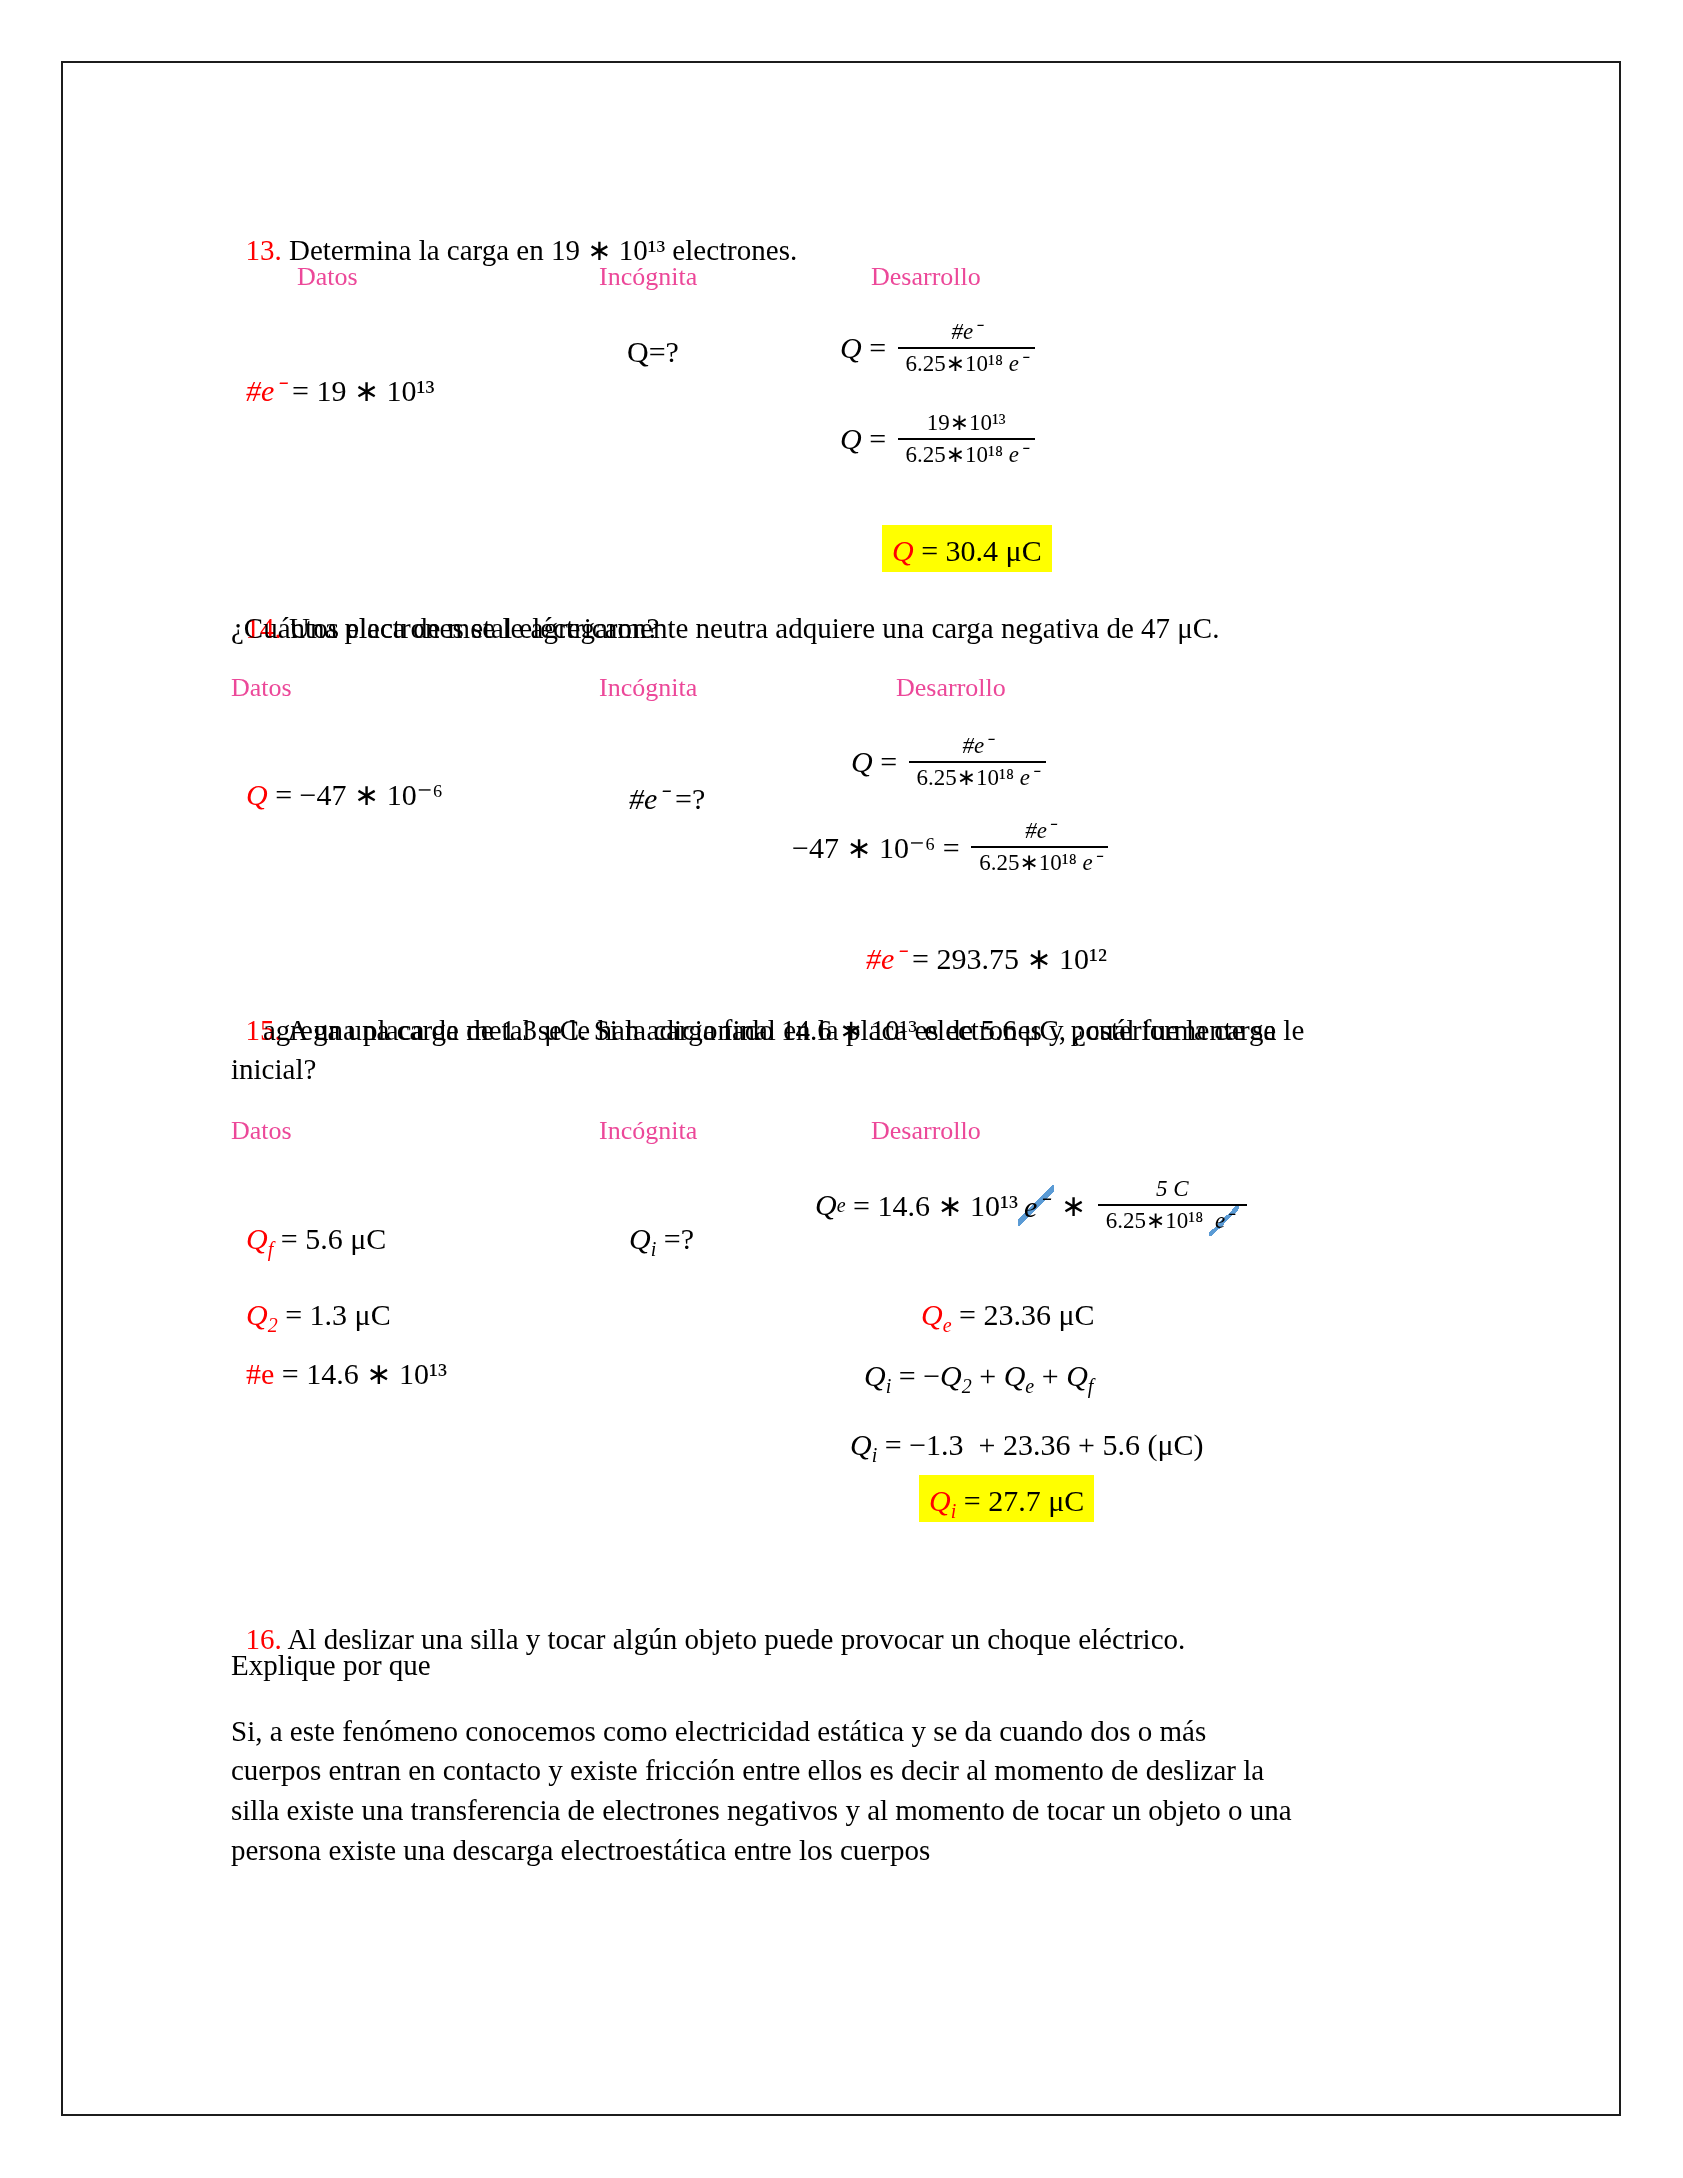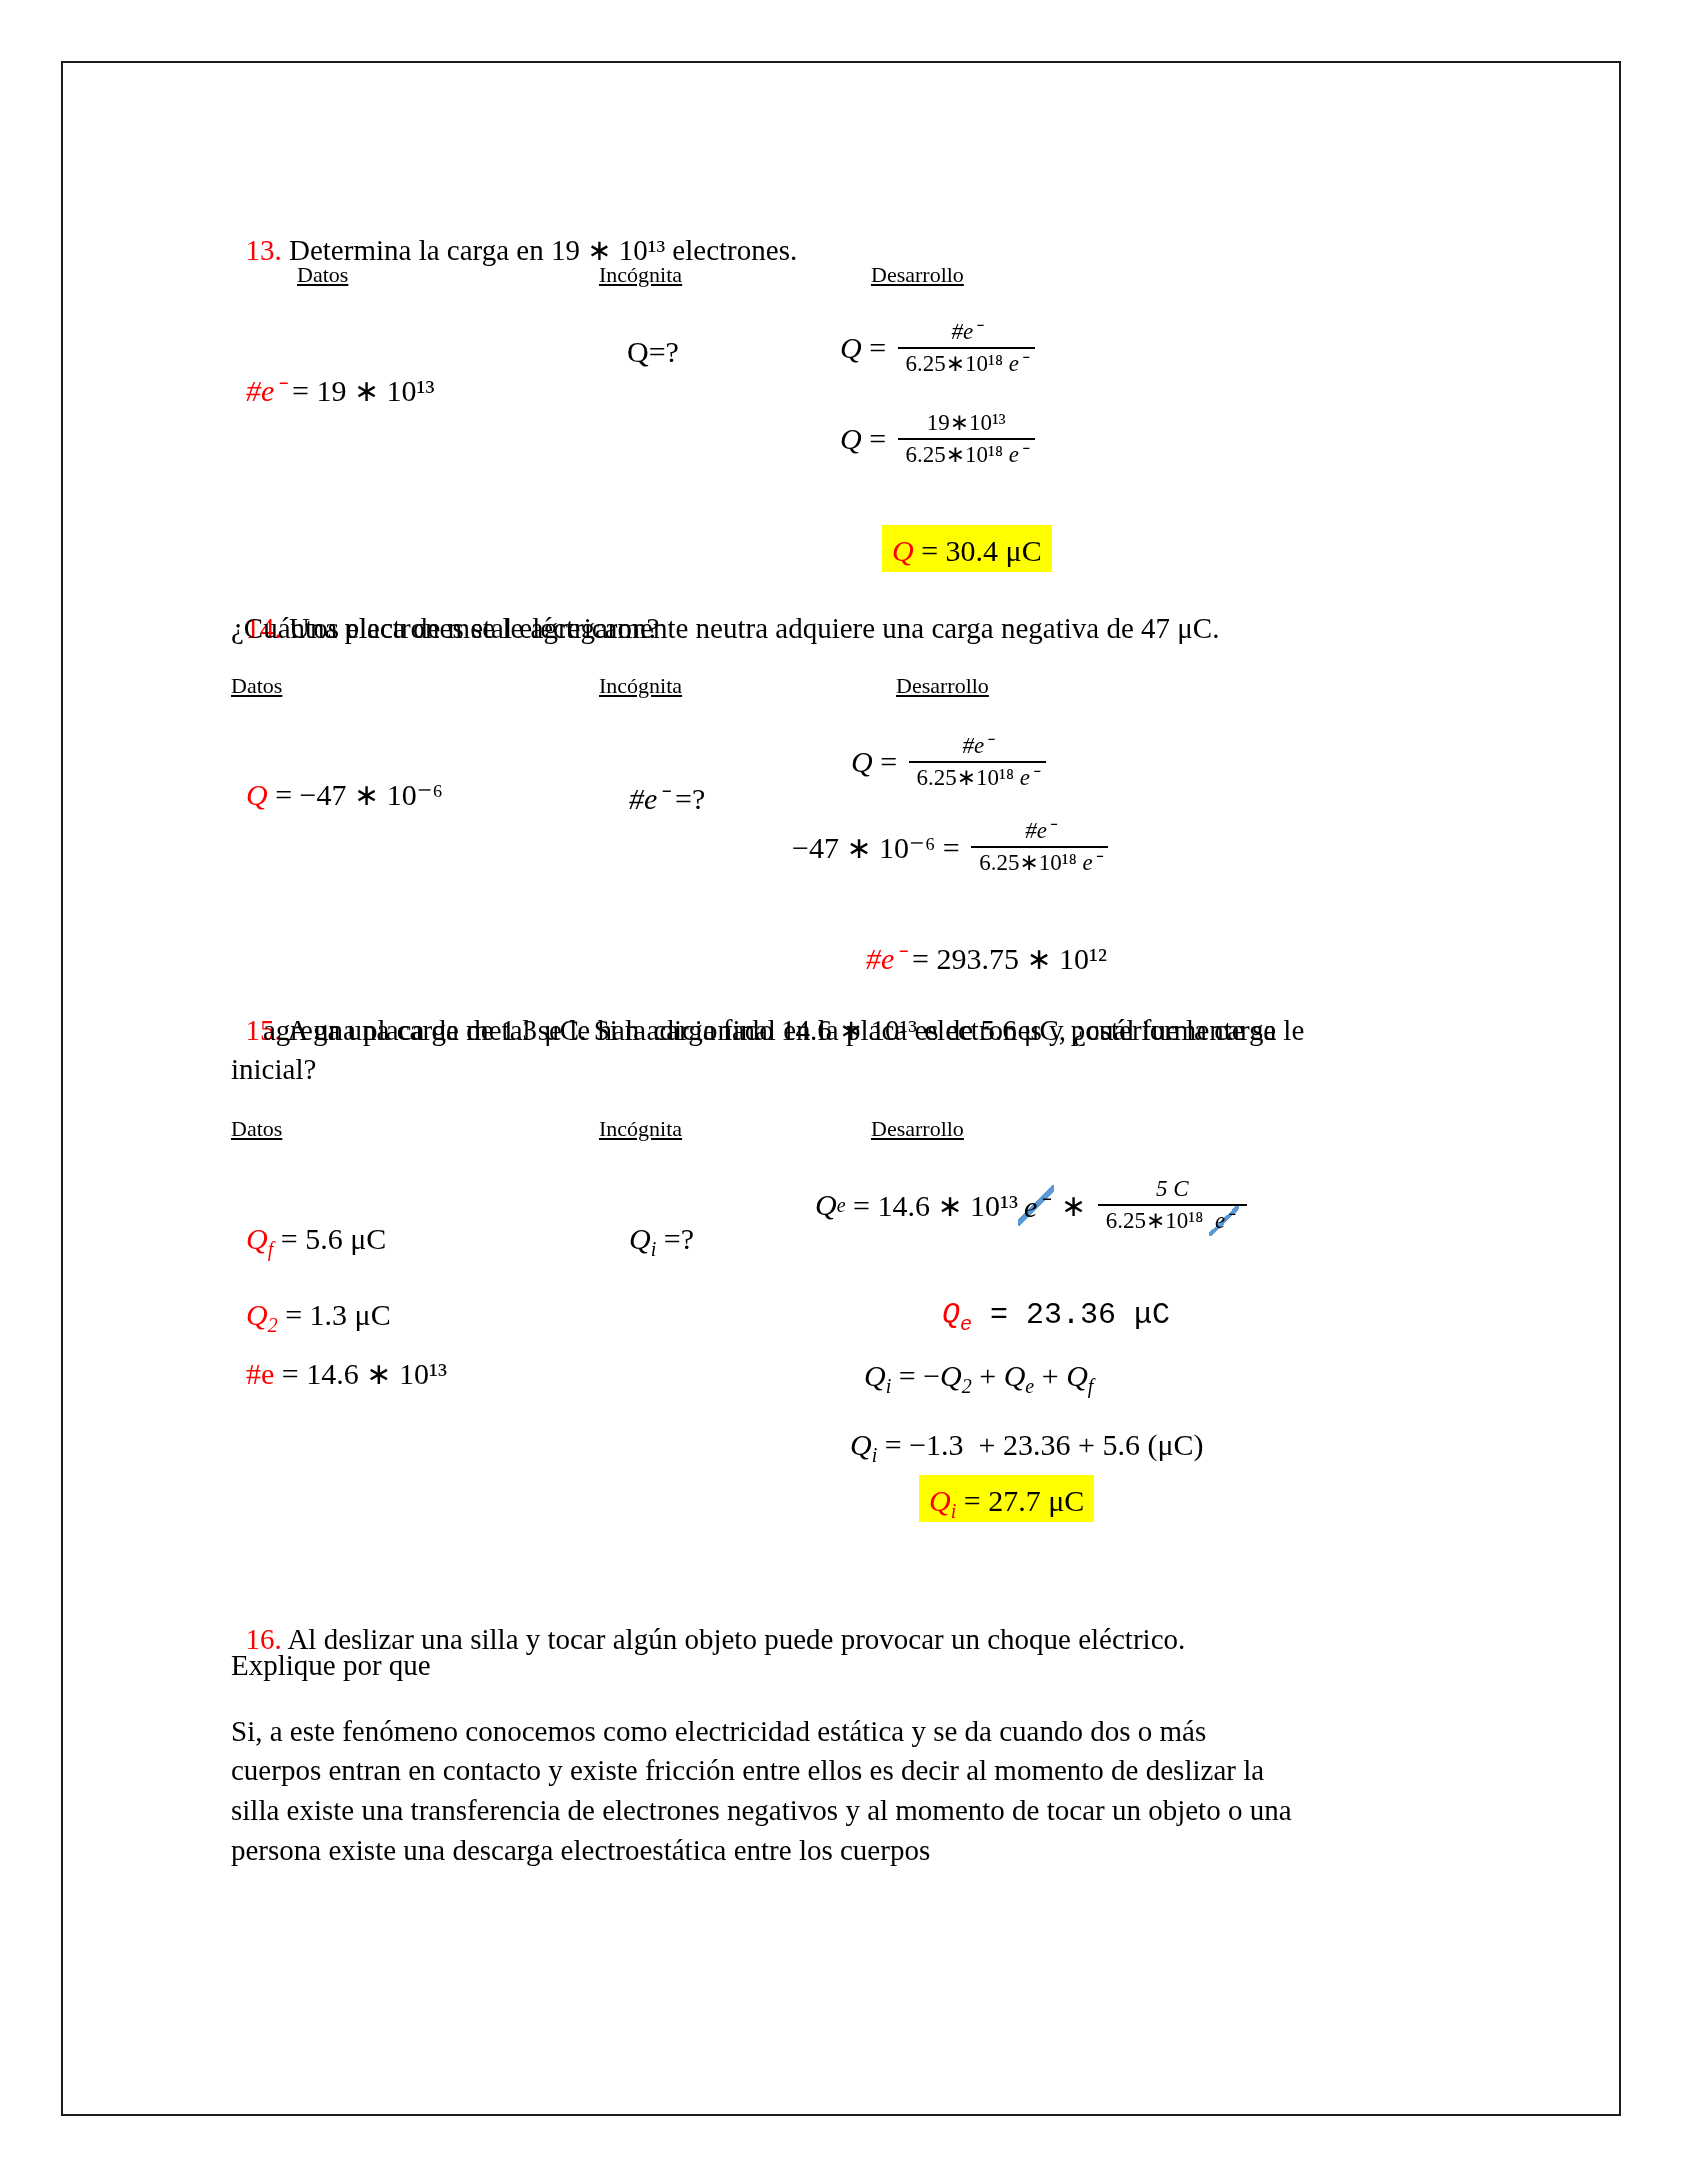--- a/index.html
+++ b/index.html
@@ -9,21 +9,21 @@
   }
   .page-frame{
     position:absolute;left:61px;top:61px;width:1560px;height:2055px;
     border:2px solid #1c1c1c;box-sizing:border-box;background:#ffffff;
   }
   .abs{position:absolute;white-space:pre;}
   .txt{font-size:29px;line-height:40px;}
   .math{font-size:30px;}
   .red{color:#ff0000;}
   .it{font-style:italic;}
-  .hdr{font-size:22px;color:#000000;text-decoration:underline;}
+  .hdr{font-size:26px;color:#ec4899;}
   .hl{background:#ffff00;padding:9px 10px 5px 10px;}
   .frow{display:flex;align-items:center;white-space:pre;}
   .frac{display:inline-flex;flex-direction:column;align-items:center;margin:0 4px;vertical-align:middle;}
   .frac .num,.frac .den{display:block;font-size:23px;line-height:30px;padding:0 8px;white-space:pre;}
   .frac .den{border-top:2px solid #000;}
   sub{font-size:20px;font-style:italic;line-height:0;}
   .struck{
     font-style:italic;padding:0 6px;display:inline-block;
     background:linear-gradient(135deg, transparent 45%, #5b9bd5 45%, #5b9bd5 55%, transparent 55%);
   }
@@ -127,21 +127,21 @@
 </div>
 
 <div class="abs math frow" style="left:815px;top:1174px;">
   <span class="it">Q</span><sub>e</sub><span> = 14.6 ∗ 10¹³</span><span class="struck">e⁻</span><span> ∗ </span>
   <span class="frac">
     <span class="num it">5 C</span>
     <span class="den"><span>6.25∗10¹⁸ </span><span class="struck">e⁻</span></span>
   </span>
 </div>
 
-<div class="abs math" style="left:906px;top:1264px;font-family:Liberation Mono, monospace;">
+<div class="abs math" style="left:906px;top:1264px;">
   <span class="red it">Q</span><sub class="red">e</sub><span> = 23.36 μC</span>
 </div>
 
 <div class="abs math" style="left:849px;top:1325px;">
   <span class="it">Q</span><sub>i</sub><span> = −</span><span class="it">Q</span><sub>2</sub><span> + </span><span class="it">Q</span><sub>e</sub><span> + </span><span class="it">Q</span><sub>f</sub>
 </div>
 
 <div class="abs math" style="left:835px;top:1394px;">
   <span class="it">Q</span><sub>i</sub><span> = −1.3  + 23.36 + 5.6 (μC)</span>
 </div>

